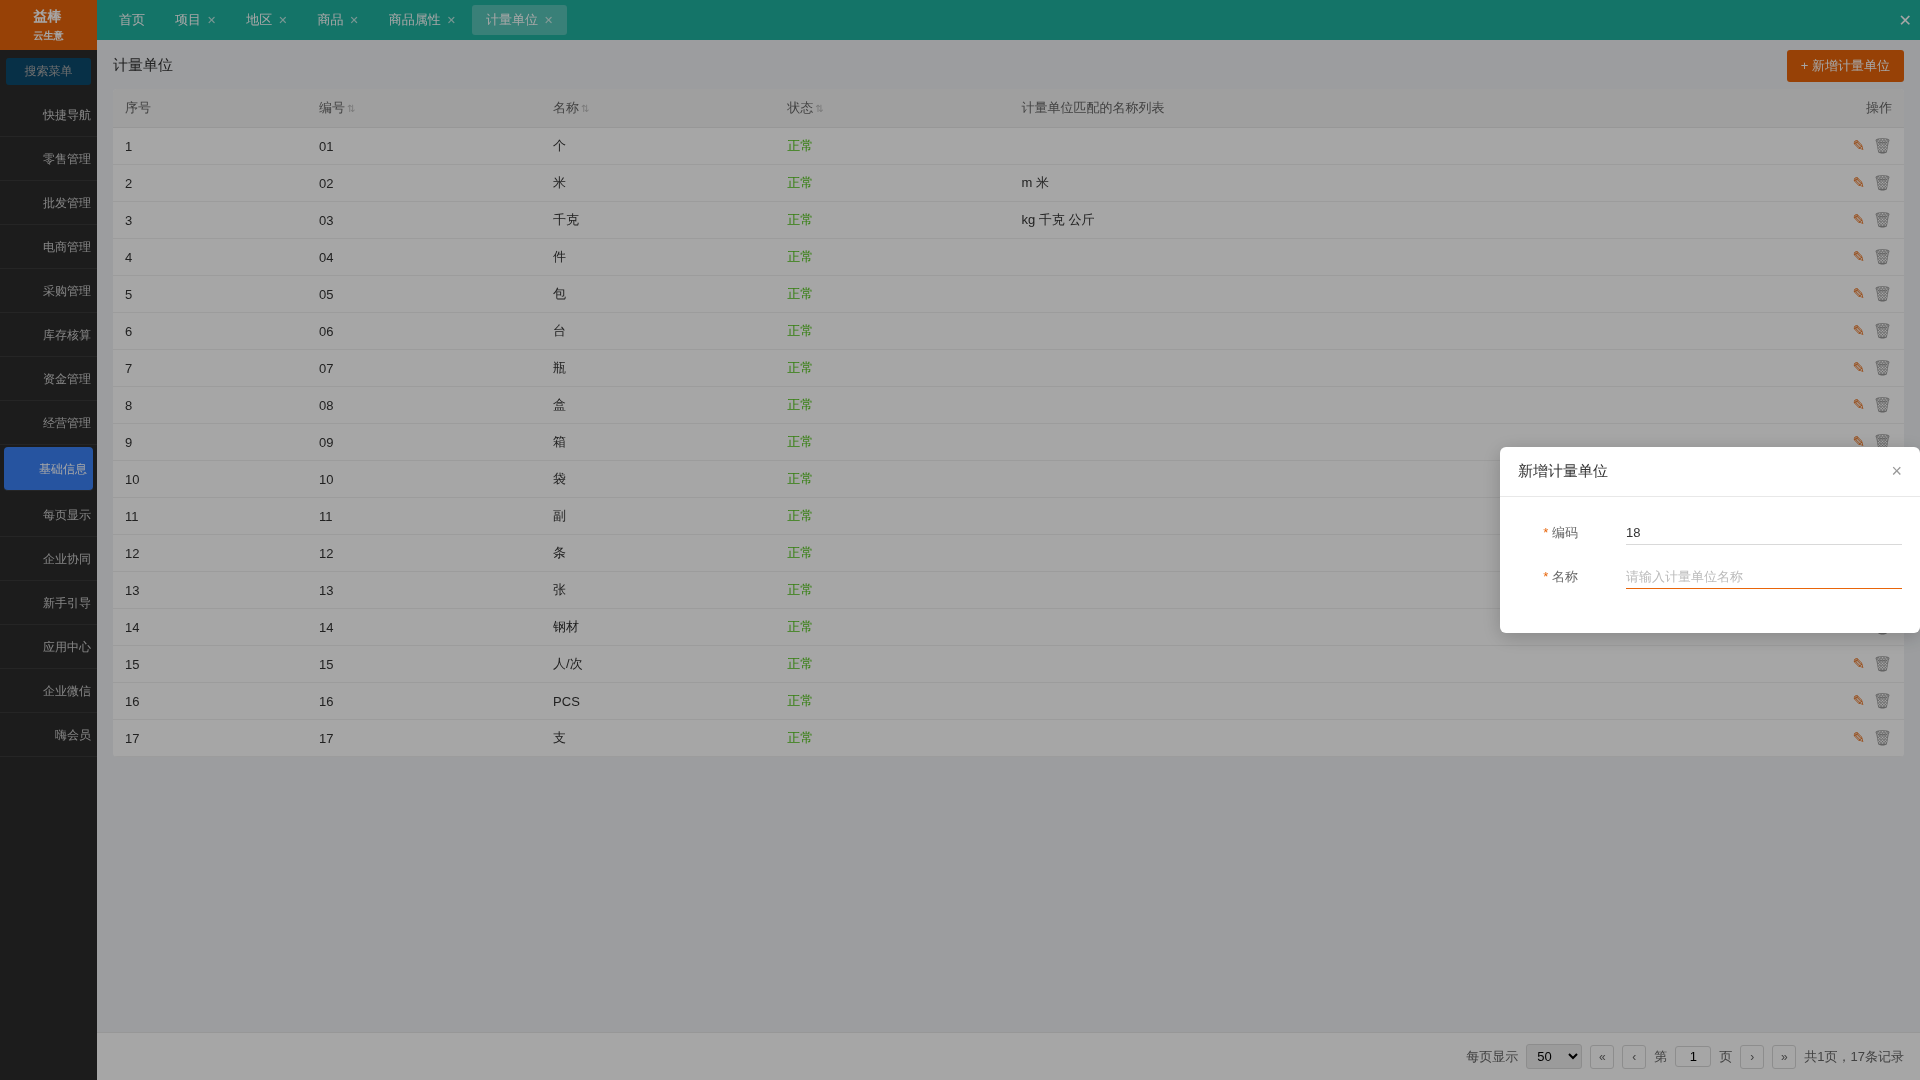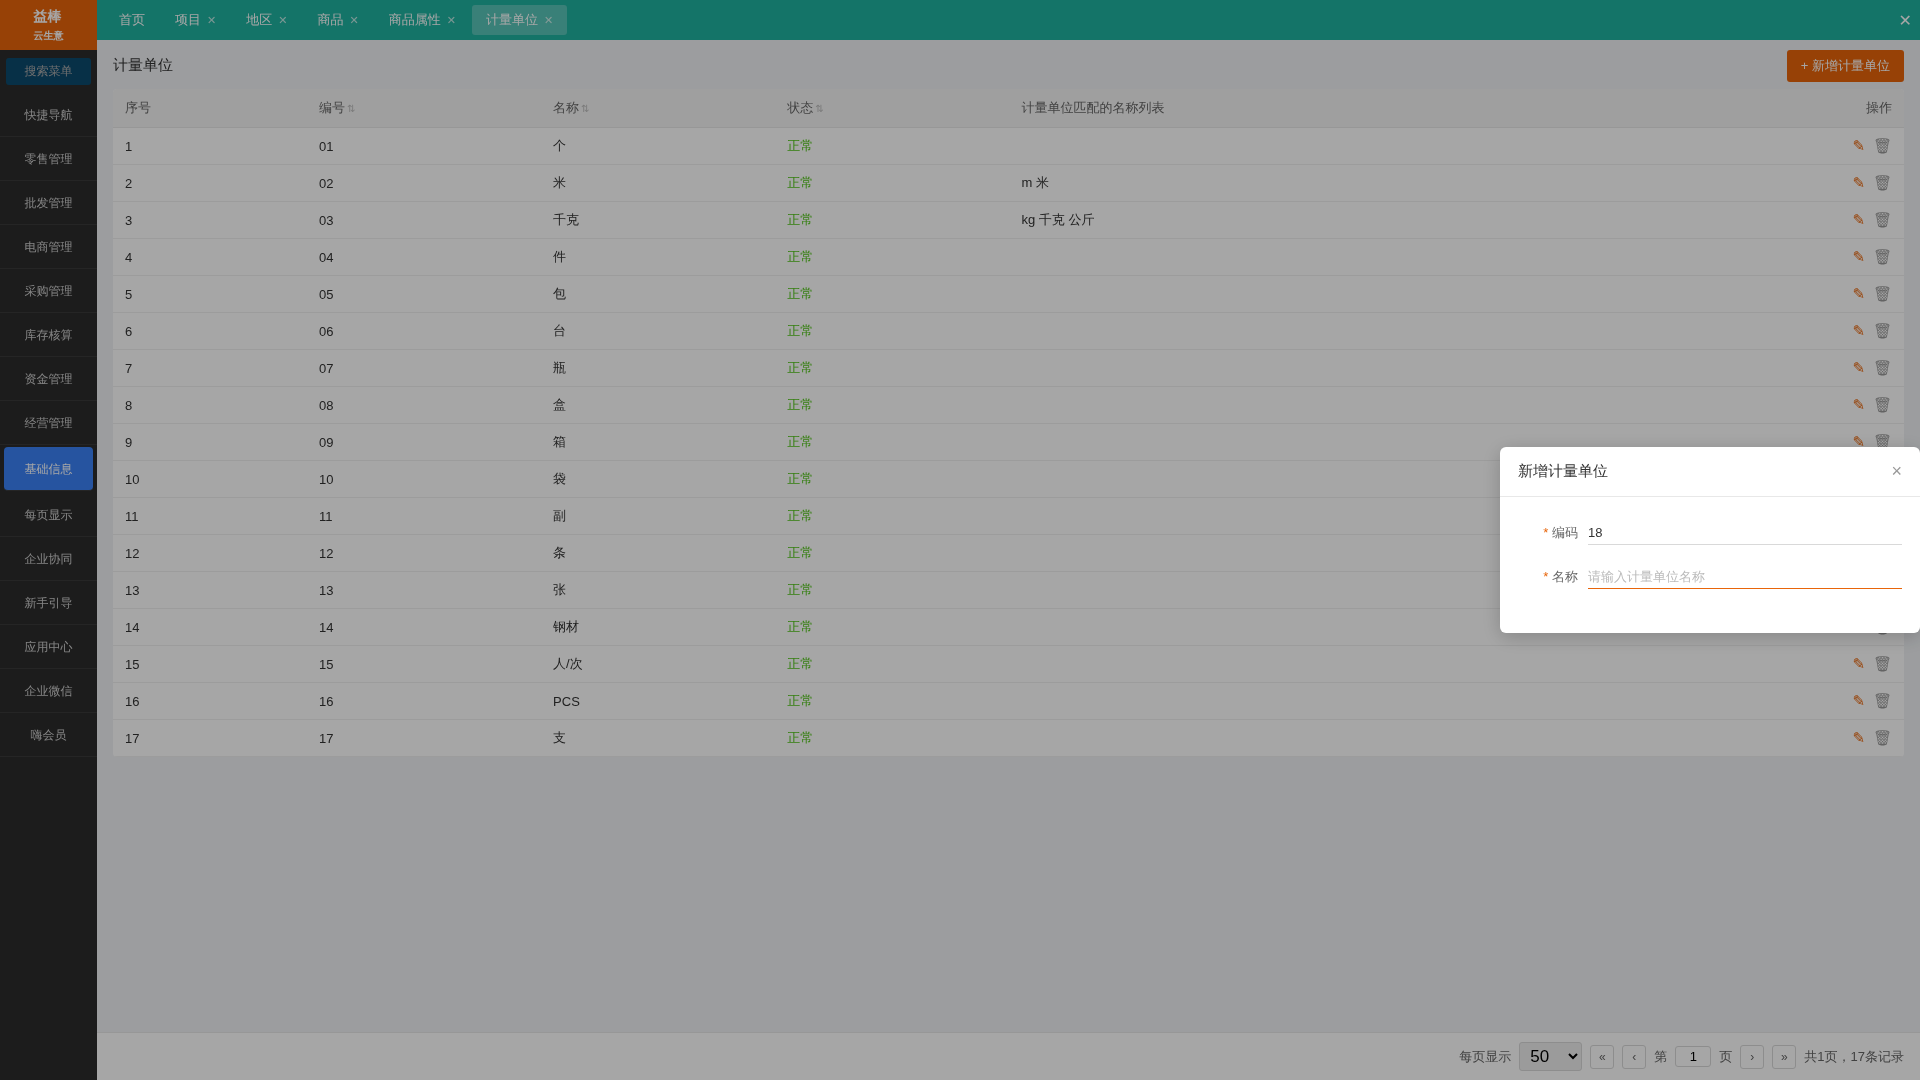--- a/index.html
+++ b/index.html
@@ -5,21 +5,21 @@
     * { margin: 0; padding: 0; box-sizing: border-box; }
     body { font-family: "Microsoft YaHei", "微软雅黑", sans-serif; font-size: 13px; background: #f0f2f5; width: 1920px; height: 1080px; overflow: hidden; display: flex; }
 
     
     .sidebar { width: 97px; background: #2c2c2c; height: 1080px; display: flex; flex-direction: column; flex-shrink: 0; }
     .sidebar-logo { height: 50px; background: #e8650a; display: flex; align-items: center; justify-content: center; color: white; font-size: 14px; font-weight: bold; }
     .sidebar-search { padding: 8px 6px; }
     .sidebar-search-btn { width: 100%; background: #0c4a6e; border: none; color: #aaa; padding: 5px; border-radius: 3px; cursor: pointer; font-size: 12px; }
     .sidebar-nav-item { padding: 12px 6px; text-align: center; color: #ccc; cursor: pointer; font-size: 12px; border-bottom: 1px solid #3a3a3a; }
     .sidebar-nav-item.active { background: #3b82f6; color: white; border-radius: 4px; margin: 2px 4px; }
-    .sidebar-nav-item-label { display: block; margin-top: 2px; }
+    .sidebar-nav-item-label { display: block; margin-top: 2px; text-align: right; }
 
     
     .main { flex: 1; display: flex; flex-direction: column; height: 1080px; }
 
     
     .topbar { height: 50px; background: #fff; display: flex; align-items: center; justify-content: space-between; padding: 0 16px; border-bottom: 1px solid #e8e8e8; }
     .topbar-left { display: flex; align-items: center; gap: 8px; }
     .topbar-right { display: flex; align-items: center; gap: 16px; }
     .topbar-badge { position: relative; display: inline-flex; align-items: center; }
     .badge-count { background: #e8650a; color: white; border-radius: 10px; font-size: 10px; padding: 1px 4px; position: absolute; top: -6px; right: -8px; }
@@ -47,32 +47,32 @@
     th { padding: 10px 12px; text-align: left; color: #666; font-weight: normal; border-bottom: 1px solid #e8e8e8; font-size: 13px; white-space: nowrap; }
     td { padding: 9px 12px; border-bottom: 1px solid #f0f0f0; color: #333; font-size: 13px; }
     .status-normal { color: #52c41a; }
     .action-btns { display: flex; gap: 8px; }
     .action-edit { color: #e8650a; cursor: pointer; font-size: 15px; }
     .action-delete { color: #999; cursor: pointer; font-size: 15px; }
 
     
     .footer { height: 48px; background: white; display: flex; align-items: center; justify-content: flex-end; padding: 0 16px; border-top: 1px solid #e8e8e8; gap: 8px; }
     .footer-text { color: #666; font-size: 13px; }
-    .footer-select { border: 1px solid #d9d9d9; border-radius: 3px; padding: 3px 6px; font-size: 17px; }
+    .footer-select { border: 1px solid #d9d9d9; border-radius: 3px; padding: 3px 6px; font-size: 13px; }
     .footer-page-btn { width: 24px; height: 24px; border: 1px solid #d9d9d9; background: white; cursor: pointer; border-radius: 3px; display: inline-flex; align-items: center; justify-content: center; color: #666; font-size: 12px; }
     .footer-page-input { width: 36px; border: 1px solid #d9d9d9; border-radius: 3px; text-align: center; padding: 2px; font-size: 13px; }
 
     
     .modal-overlay { position: fixed; top: 0; left: 0; width: 1920px; height: 1080px; background: rgba(0,0,0,0.35); z-index: 100; display: flex; align-items: center; justify-content: flex-end; }
     .modal { background: white; border-radius: 6px; width: 420px; box-shadow: 0 4px 20px rgba(0,0,0,0.2); }
     .modal-header { padding: 14px 18px; border-bottom: 1px solid #e8e8e8; display: flex; align-items: center; justify-content: space-between; }
     .modal-title { font-size: 15px; font-weight: 500; color: #333; }
     .modal-close { background: none; border: none; font-size: 18px; color: #999; cursor: pointer; }
     .modal-body { padding: 24px 18px; }
-    .form-row { display: flex; align-items: center; margin-bottom: 20px; }
+    .form-row { display: flex; align-items: center; margin-bottom: 20px; gap: 38px; }
     .form-label { width: 60px; text-align: right; color: #666; font-size: 13px; margin-right: 10px; flex-shrink: 0; }
     .form-label-required::before { content: "* "; color: #e8650a; }
     .form-input { flex: 1; border: none; border-bottom: 1px solid #d9d9d9; padding: 4px 0; font-size: 13px; outline: none; color: #333; }
     .form-input.active-border { border-bottom: 1px solid #e8650a; }
     .form-input::placeholder { color: #bbb; }
     .modal-footer { padding: 14px 18px; display: flex; justify-content: center; gap: 10px; border-top: 1px solid #f0f0f0; }
     .btn-cancel { padding: 7px 22px; border: 1px solid #d9d9d9; background: white; border-radius: 3px; cursor: pointer; font-size: 13px; color: #666; }
     .btn-save { padding: 7px 22px; border: 1px solid #d9d9d9; background: white; border-radius: 3px; cursor: pointer; font-size: 13px; color: #333; }
     .btn-save-new { padding: 7px 22px; border: none; background: #e8650a; border-radius: 3px; cursor: pointer; font-size: 13px; color: white; }
 

